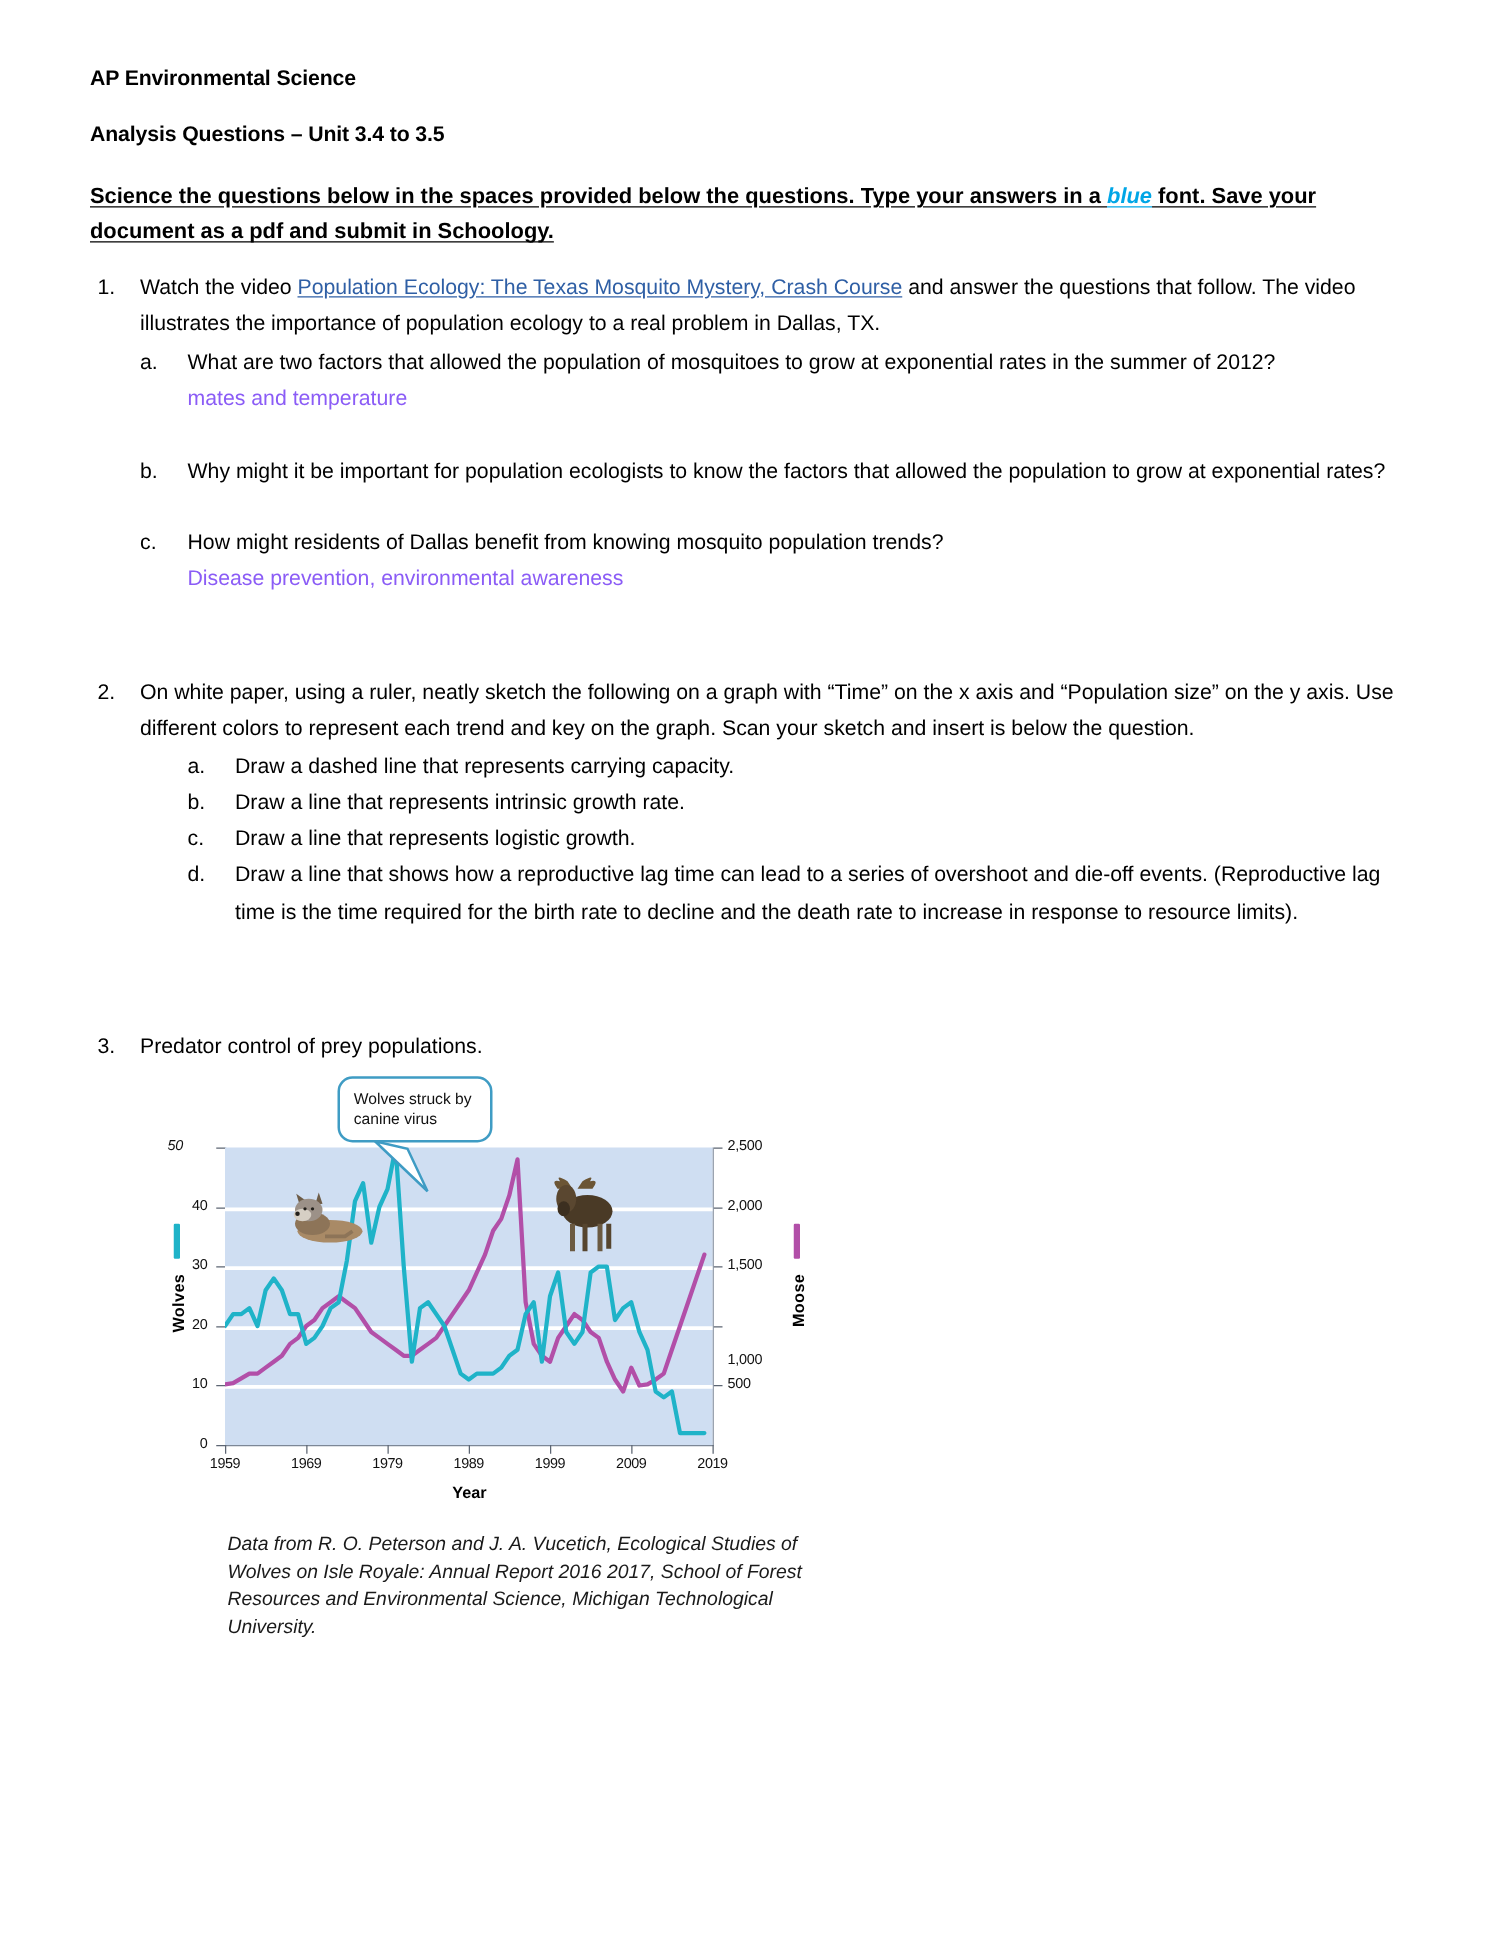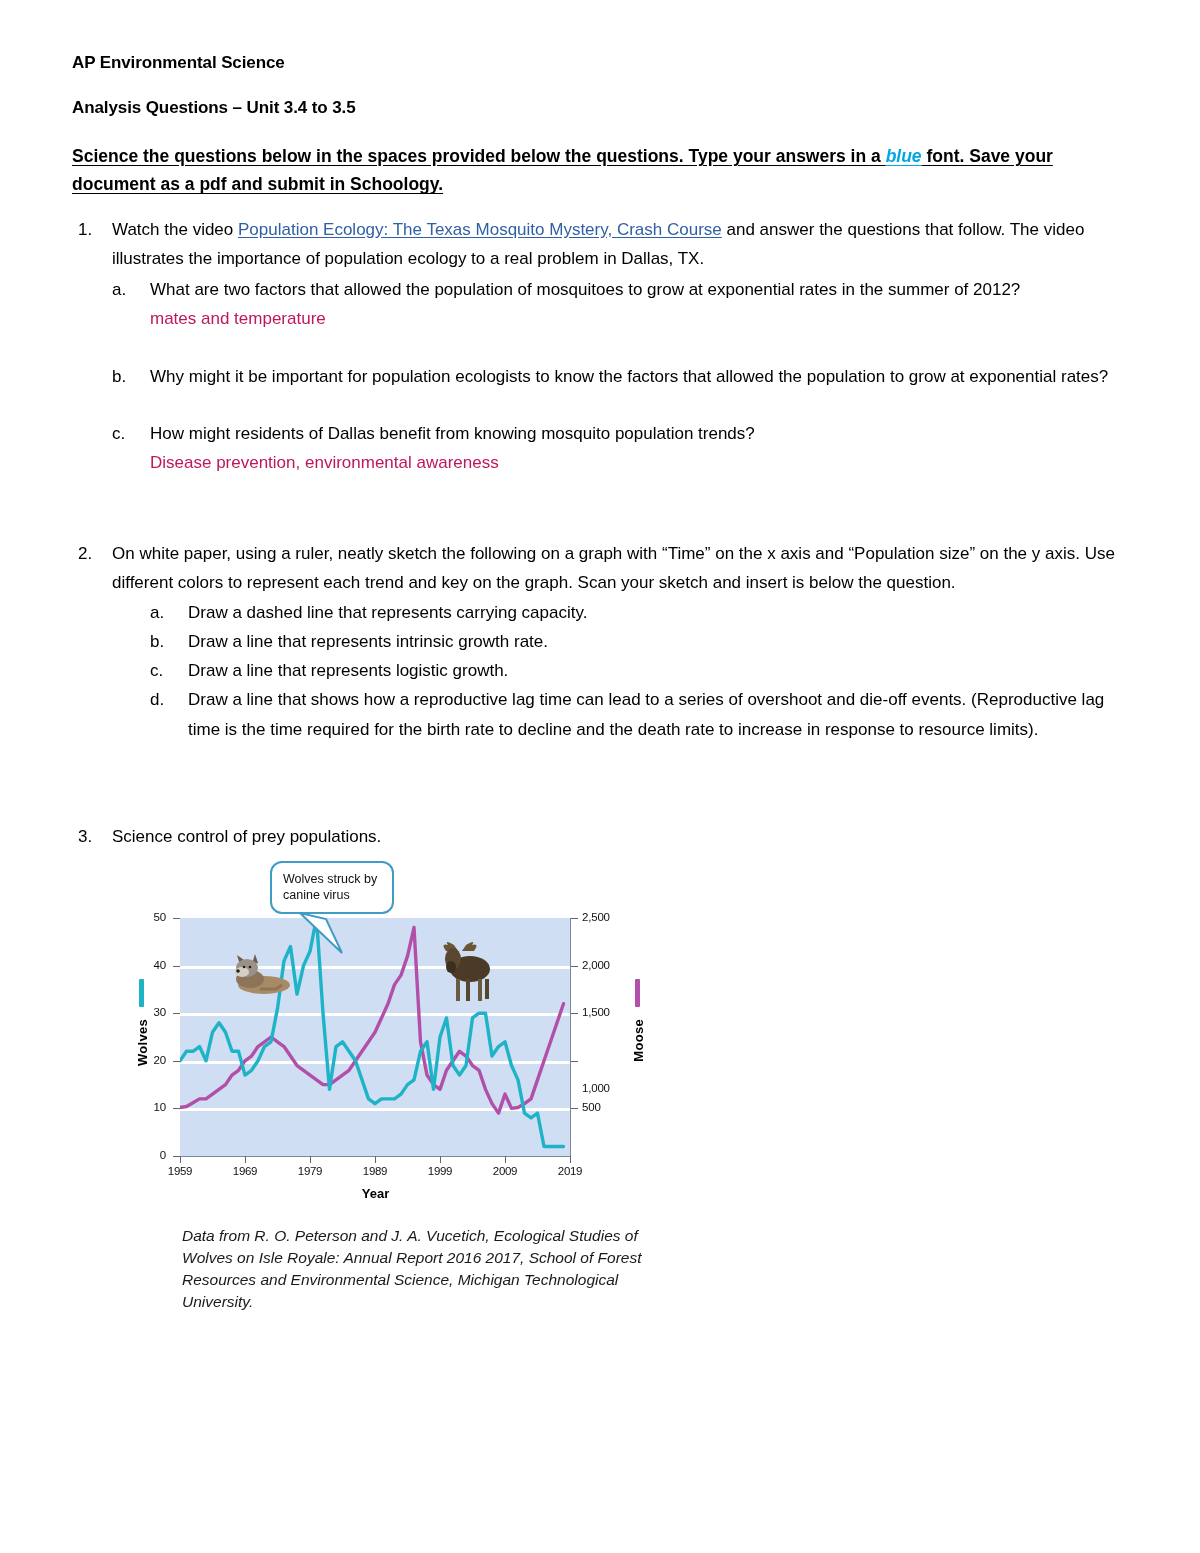--- a/index.html
+++ b/index.html
@@ -61,21 +61,21 @@
   ol.lvl2 > li > .num {
     position: absolute;
     left: 0;
     top: 0;
     width: 28px;
     text-align: left;
   }
   ol.lvl2.indent-more { margin-left: 38px; }
   ol.lvl2.q1-sub > li { margin-top: 2px; }
 
-  .answer { color: #be185d; display: block; }
+  .answer { color: #8b5cf6; display: block; }
   .spacer-lg { height: 26px; }
   .spacer-xl { height: 46px; }
 
   a.doclink {
     color: #2f5fa5;
     text-decoration: underline;
     text-underline-offset: 2px;
   }
 
   
@@ -230,21 +230,21 @@
           <span class="num">d.</span>
           <span>Draw a line that shows how a reproductive lag time can lead to a series of overshoot and die-off events. (Reproductive lag time is the time required for the birth rate to decline and the death rate to increase in response to resource limits).</span>
         </li>
       </ol>
     </li>
 
     <div style="height:62px"></div>
 
     <li>
       <span class="num">3.</span>
-      <span>Science control of prey populations.</span>
+      <span>Predator control of prey populations.</span>
     </li>
   </ol>
 
   <figure class="figure-wrap" style="margin:0;">
     <div class="chart-area">
 
       <svg class="callout-tail" width="220" height="160" viewBox="0 0 220 160">
         <polygon points="30,52 72,92 56,58" fill="#ffffff" stroke="#3f9cc4" stroke-width="2"></polygon>
       </svg>
 
@@ -293,21 +293,21 @@
       <div class="axis-right"></div>
       <div class="axis-bottom"></div>
 
       <div class="tick" style="left:51px; top:67px;"></div>
       <div class="tick" style="left:51px; top:114.6px;"></div>
       <div class="tick" style="left:51px; top:162.2px;"></div>
       <div class="tick" style="left:51px; top:209.8px;"></div>
       <div class="tick" style="left:51px; top:257.4px;"></div>
       <div class="tick" style="left:51px; top:305px;"></div>
 
-      <div class="ylab" style="left:12px; top:60px;   width:32px; text-align:right;">50</div>
+      <div class="ylab" style="left:12px; top:60px;   width:32px; font-style:italic;">50</div>
       <div class="ylab" style="left:12px; top:107.6px;width:32px; text-align:right;">40</div>
       <div class="ylab" style="left:12px; top:155.2px;width:32px; text-align:right;">30</div>
       <div class="ylab" style="left:12px; top:202.8px;width:32px; text-align:right;">20</div>
       <div class="ylab" style="left:12px; top:250.4px;width:32px; text-align:right;">10</div>
       <div class="ylab" style="left:12px; top:298px;  width:32px; text-align:right;">0</div>
 
       <div class="tick" style="left:449px; top:67px;"></div>
       <div class="tick" style="left:449px; top:114.6px;"></div>
       <div class="tick" style="left:449px; top:162.2px;"></div>
       <div class="tick" style="left:449px; top:209.8px;"></div>

